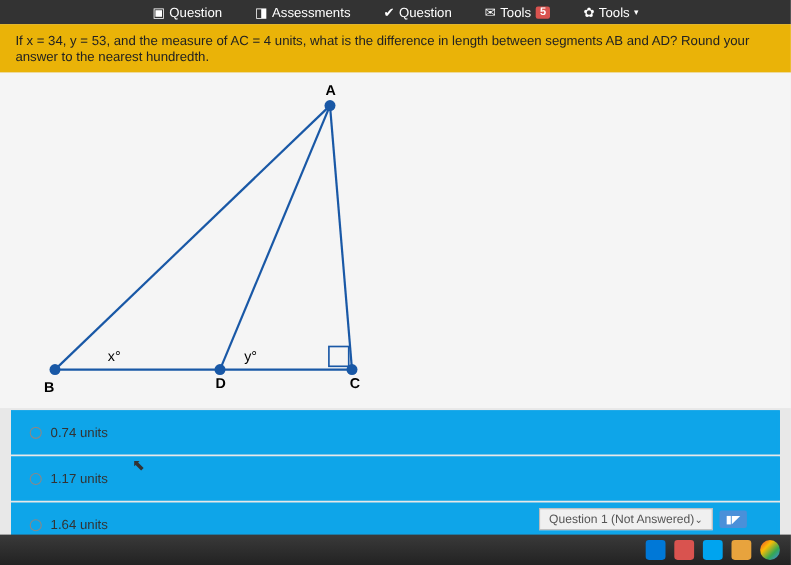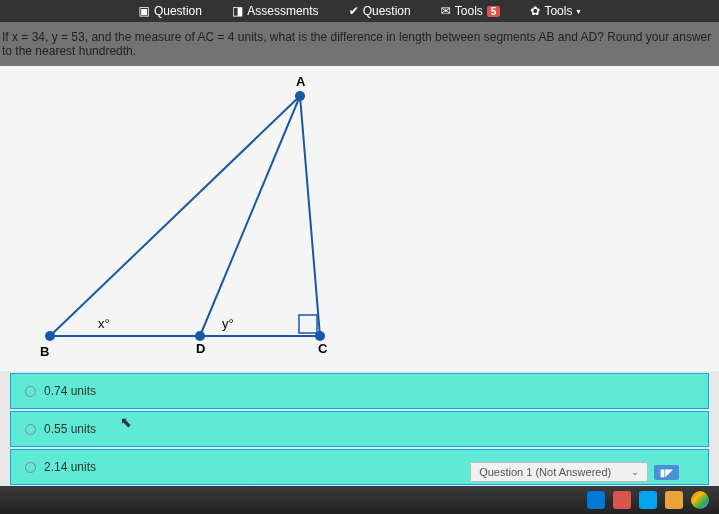--- a/index.html
+++ b/index.html
@@ -1,29 +1,29 @@
 <!DOCTYPE html>
 <html><head>
 <meta charset="utf-8">
 <style>
 *{margin:0;padding:0;box-sizing:border-box}
 body{font-family:Arial,sans-serif;font-size:12px;background:#e8e8e8;width:719px;height:514px;overflow:hidden}
 .nav{background:#333;color:#fff;display:flex;gap:18px;padding:2px 20px;font-size:12px;align-items:center;justify-content:center}
 .nav-item{display:flex;align-items:center;gap:4px;padding:2px 6px}
 .badge{background:#d9534f;color:#fff;padding:0 4px;border-radius:2px;font-size:10px;font-weight:bold}
 .ck{color:#fff}
-.question-text{padding:8px 2px;font-size:12px;color:#222;background:#737373}
+.question-text{padding:8px 14px;font-size:12px;color:#222;background:#eab308}
 .diagram-area{background:#f5f5f5;padding:10px 20px 15px;position:relative}
 .svg-wrap{position:relative;width:340px;height:280px}
 .lbl{position:absolute;font-weight:bold;font-size:13px}
 .options{padding:0 10px}
-.option{background:#5eead4;border:1px solid #0ea5e9;padding:10px 14px;margin:2px 0;display:flex;align-items:center;gap:8px;font-size:12px;color:#333}
+.option{background:#0ea5e9;border:3px solid #0ea5e9;padding:10px 14px;margin:2px 0;display:flex;align-items:center;gap:8px;font-size:12px;color:#333}
 .radio{width:11px;height:11px;border:1px solid #888;border-radius:50%;flex-shrink:0}
 .footer-bar{position:absolute;bottom:32px;right:40px;display:flex;align-items:center;gap:6px}
-.qnav{background:#f0f0f0;border:1px solid #bbb;font-size:11px;padding:3px 8px;color:#555;display:flex;align-items:center;gap:20px}
+.qnav{background:#f0f0f0;border:1px solid #bbb;font-size:11px;padding:3px 8px;color:#555;display:flex;align-items:center;gap:0}
 .flag-btn{background:#4a90d9;color:#fff;font-size:10px;padding:2px 6px;border-radius:2px}
 .taskbar{position:absolute;bottom:0;left:0;right:0;height:28px;background:linear-gradient(180deg,#3a3a3a,#222);display:flex;align-items:center;justify-content:flex-end;gap:8px;padding:0 10px}
 .tb-icon{width:18px;height:18px;border-radius:3px}
 .cursor{position:absolute;left:120px;top:348px;font-size:14px;color:#333;pointer-events:none}
 .chev{font-size:9px}
 .caret{font-size:8px}
 </style>
 </head>
 <body>
 
@@ -77,21 +77,25 @@
   <div class="cursor">⬉</div>
 </div>
 
 <div class="options">
   <div class="option">
     <span class="radio"></span>
     <span>0.74 units</span>
   </div>
   <div class="option">
     <span class="radio"></span>
-    <span>0.55 units</span>
+    <span>1.17 units</span>
+  </div>
+  <div class="option">
+    <span class="radio"></span>
+    <span>1.64 units</span>
   </div>
   <div class="option">
     <span class="radio"></span>
     <span>2.14 units</span>
   </div>
 </div>
 
 <div class="footer-bar">
   <div class="qnav">
     <span>Question 1 (Not Answered)</span>

